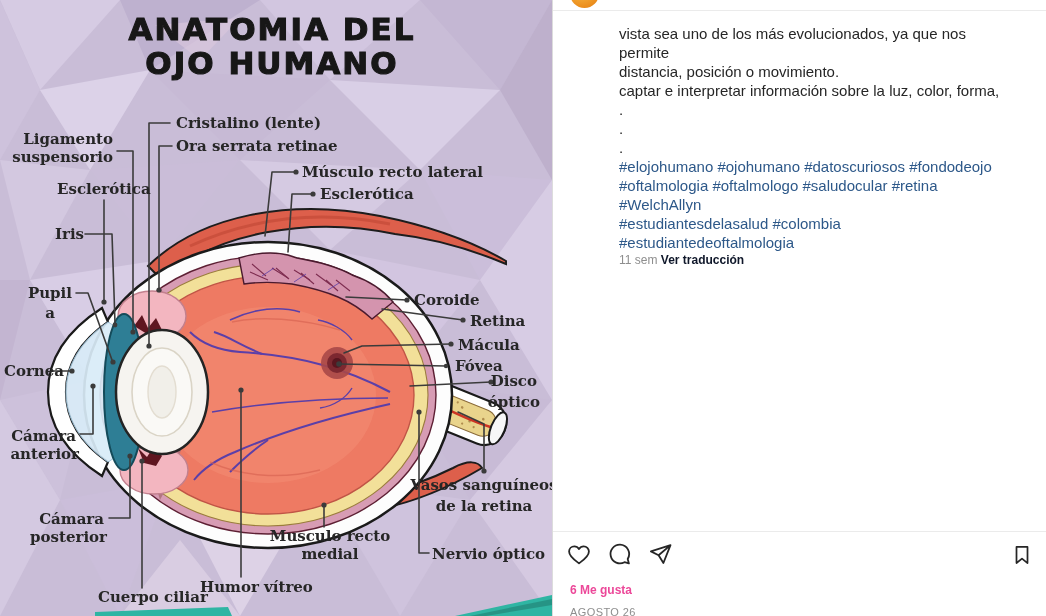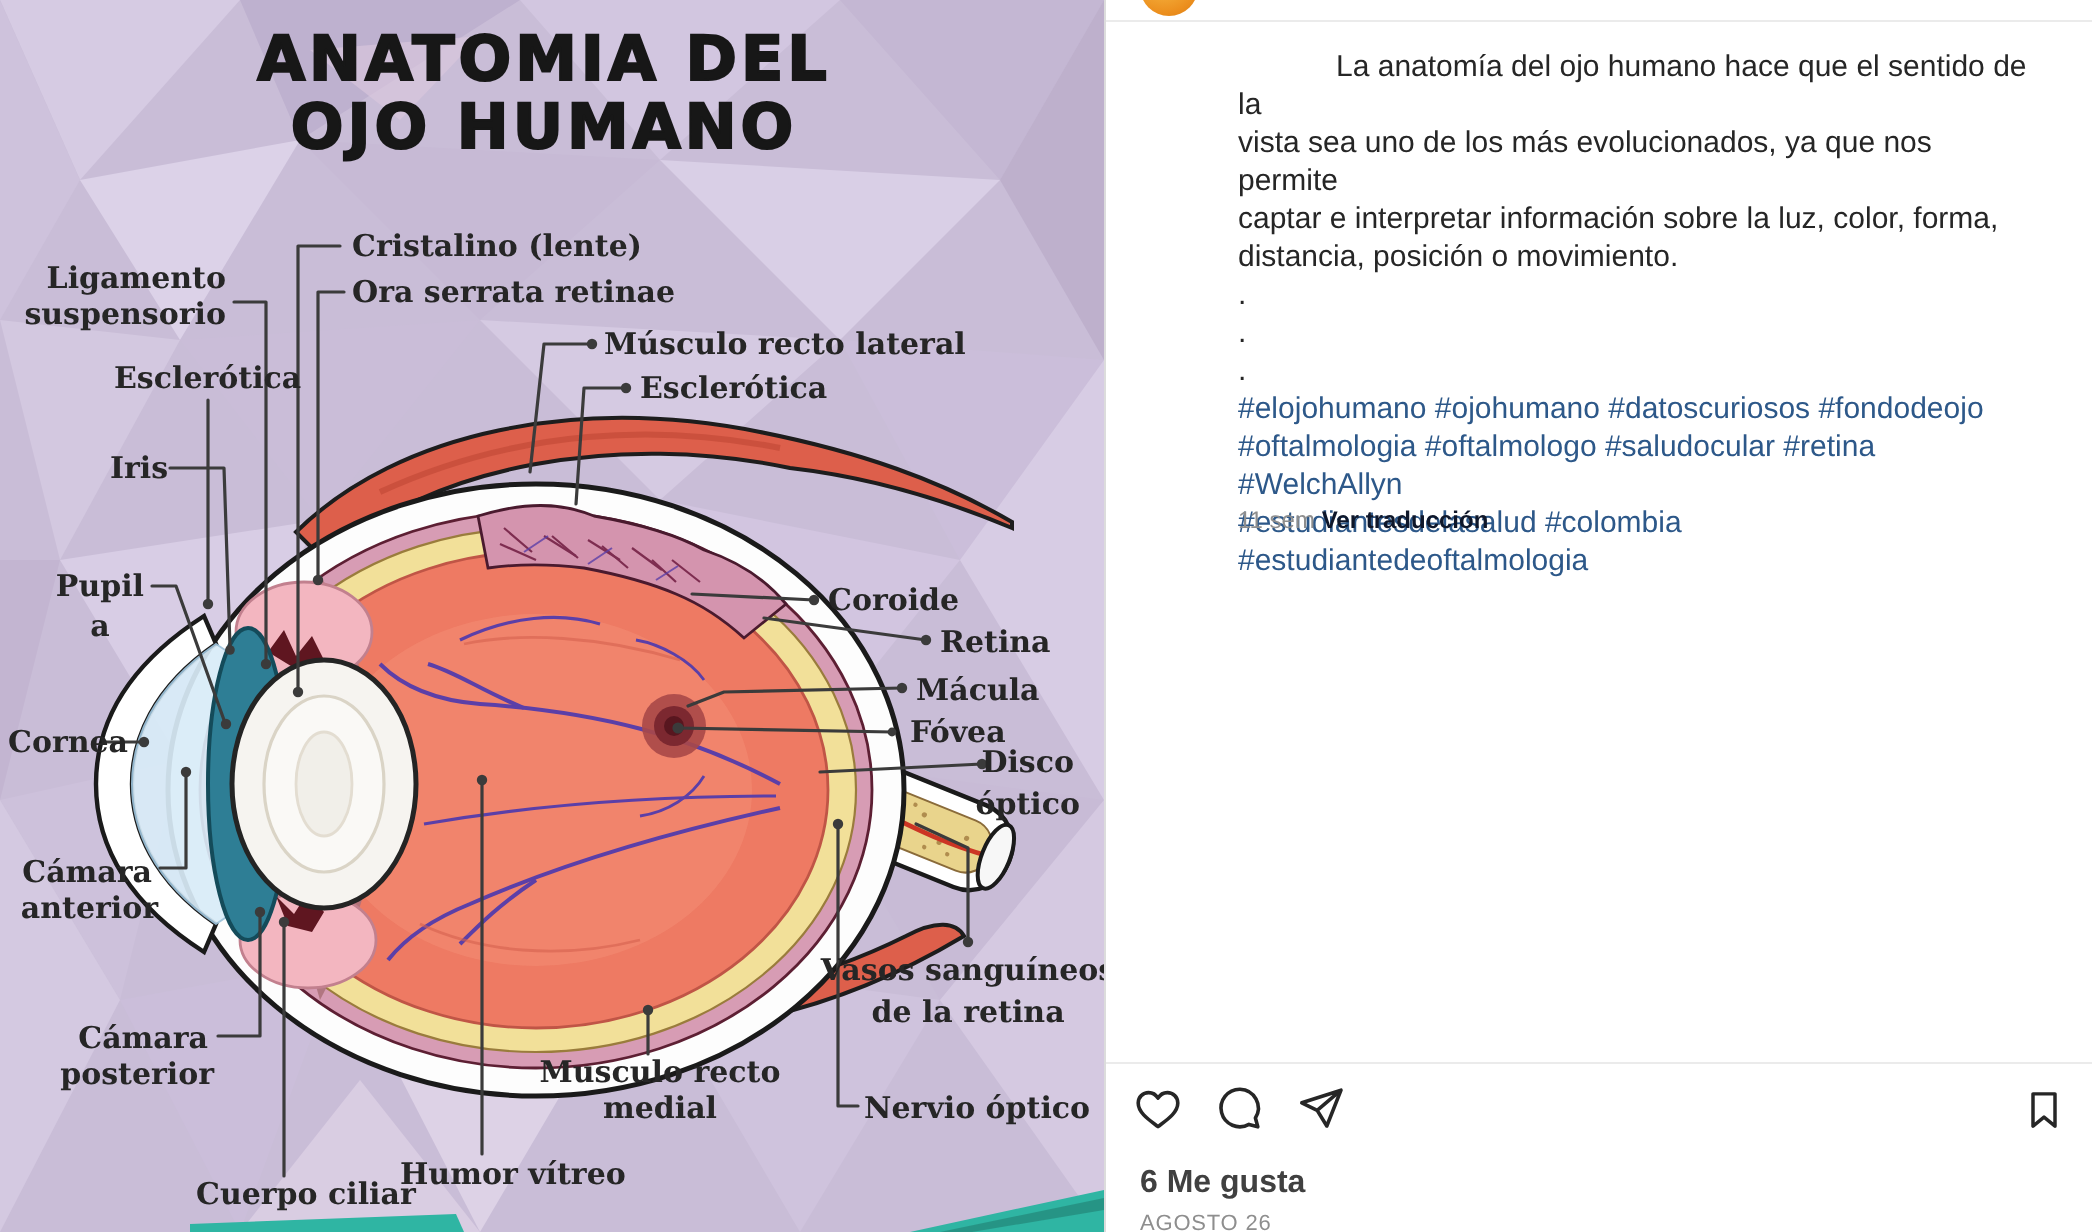--- a/index.html
+++ b/index.html
@@ -23,21 +23,21 @@
            color:#262626;}
   #caption .first{text-indent:49px;}
   .hashtags{color:#2d5889;}
   #meta-row{position:absolute;left:66px;top:253px;font-size:12px;color:#8e8e8e;}
   #meta-row .age{}
   #meta-row .translate{font-weight:bold;color:#0f172a;cursor:pointer;}
   #actions{position:absolute;left:14px;top:542px;display:flex;gap:17px;align-items:center;}
   .icon-btn{width:24px;height:24px;cursor:pointer;}
   .icon-btn svg{display:block;}
   #save-btn{position:absolute;right:12px;top:543px;}
-  #likes{position:absolute;left:17px;top:583px;font-size:16px;font-weight:bold;color:#404040;}
+  #likes{position:absolute;left:17px;top:583px;font-size:12px;font-weight:bold;color:#ec4899;}
   #date{position:absolute;left:17px;top:606px;font-size:11px;color:#8e8e8e;letter-spacing:.4px;}
 </style>
 </head>
 <body>
 
 <div id="app">
 
   <div id="image-panel">
     <svg width="552" height="616" viewBox="0 0 552 616">
 
@@ -237,24 +237,23 @@
       <polygon points="455,616 552,595 552,616" fill="#2fb5a3"></polygon>
       <polygon points="470,616 552,599 552,605 486,616" fill="#227f72" opacity=".6"></polygon>
     </svg>
   </div>
 
   <div id="detail-panel">
     <div id="avatar"></div>
     <div class="divider" style="top:10px;"></div>
 
     <div id="caption">
-      <div class="first">La anatomía del ojo humano hace que el sentido de la</div>
       <div>vista sea uno de los más evolucionados, ya que nos permite</div>
+      <div>distancia, posición o movimiento.</div>
       <div>captar e interpretar información sobre la luz, color, forma,</div>
-      <div>distancia, posición o movimiento.</div>
       <div>.</div>
       <div>.</div>
       <div>.</div>
       <div class="hashtags">#elojohumano #ojohumano #datoscuriosos #fondodeojo</div>
       <div class="hashtags">#oftalmologia #oftalmologo #saludocular #retina #WelchAllyn</div>
       <div class="hashtags">#estudiantesdelasalud #colombia #estudiantedeoftalmologia</div>
     </div>
 
     <div id="meta-row">
       <span class="age">11 sem</span>

